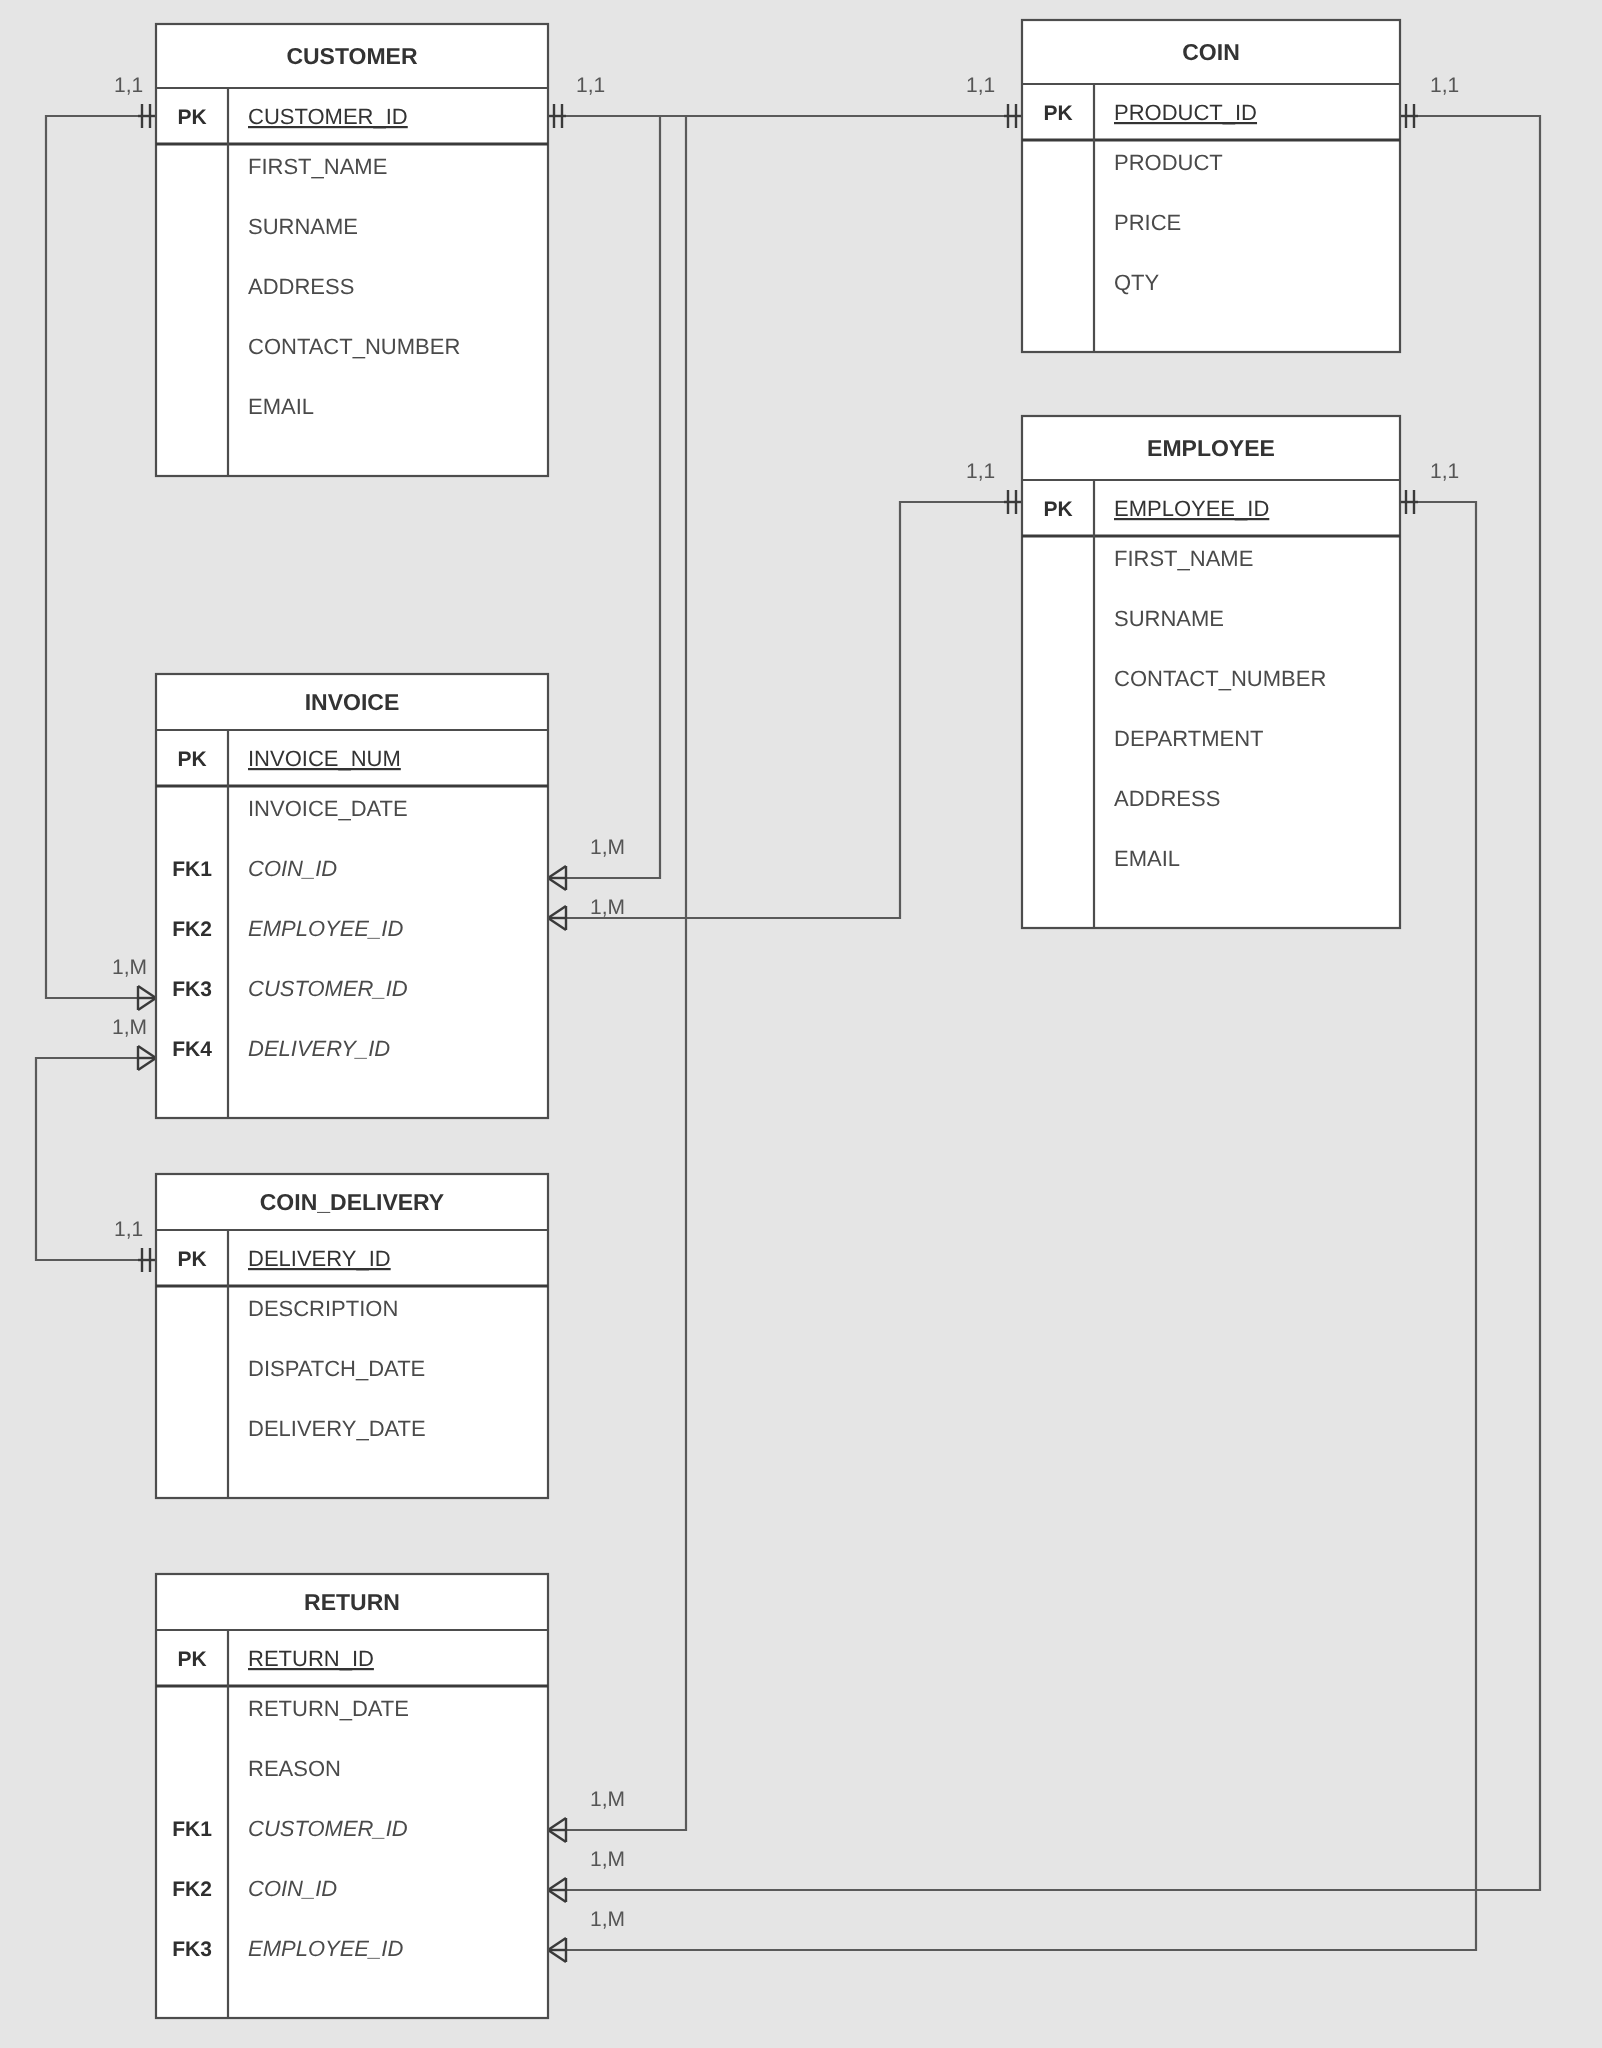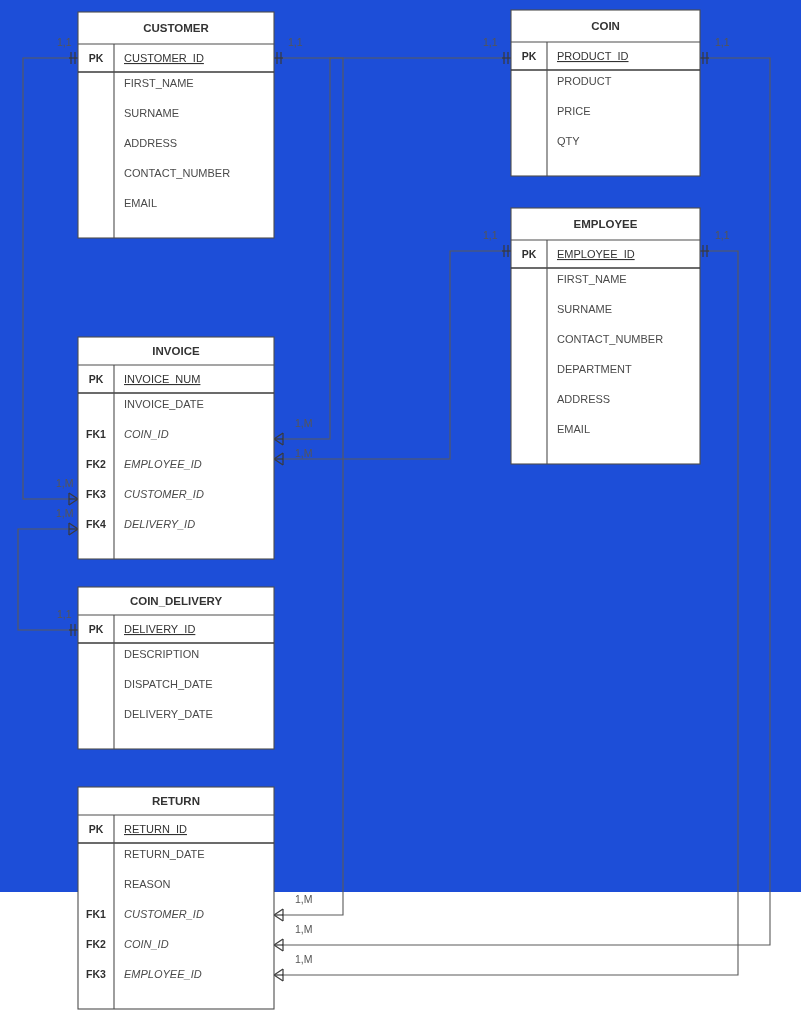--- a/index.html
+++ b/index.html
@@ -9,22 +9,22 @@
   }
   body {
     width: 801px;
     height: 1024px;
     font-family: "Liberation Sans", sans-serif;
     overflow: hidden;
   }
   #diagram-root {
     position: relative;
     width: 801px;
-    height: 892px;
-    background: #1d4ed8;
+    height: 1024px;
+    background: #e5e5e5;
   }
   svg#erd {
     position: absolute;
     top: 0;
     left: 0;
     width: 801px;
     height: 1024px;
     display: block;
   }
   .ent-rect {

